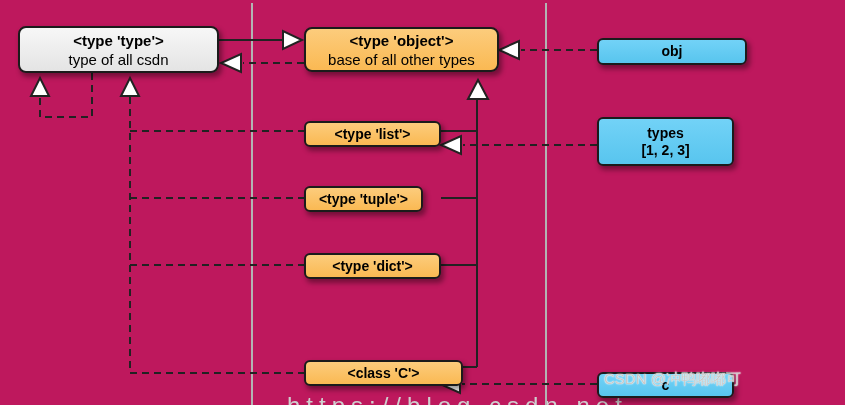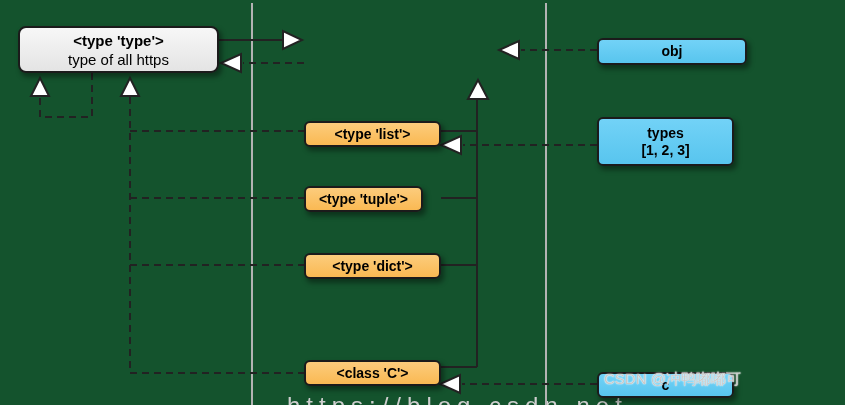--- a/index.html
+++ b/index.html
@@ -1,21 +1,21 @@
 <!DOCTYPE html>
 <html><head>
 <meta charset="utf-8">
 <style>
   html, body { margin: 0; padding: 0; background: #ffffff; }
   #stage {
     position: relative;
     width: 845px;
     height: 405px;
     overflow: hidden;
-    background: #14532d;
+    background: #be185d;
     font-family: "Liberation Sans", sans-serif;
   }
   #connectors {
     position: absolute;
     left: 0; top: 0;
     width: 845px; height: 405px;
     z-index: 1;
   }
   .node {
     position: absolute;
@@ -37,21 +37,21 @@
   .meta  { background: linear-gradient(180deg, #f7f7f7 0%, #e4e4e4 100%); }
   .klass { background: linear-gradient(180deg, #fccc7c 0%, #fab953 100%); }
   .inst  { background: linear-gradient(180deg, #72d2f7 0%, #58c5ee 100%); }
   .inst .subtitle { font-weight: bold; }
 
   #node-type   { left: 18px;  top: 26px;  width: 201px; height: 47px; }
   #node-object { left: 304px; top: 27px;  width: 195px; height: 45px; }
   #node-list   { left: 304px; top: 121px; width: 137px; height: 26px; justify-content: center; }
   #node-tuple  { left: 304px; top: 186px; width: 119px; height: 26px; }
   #node-dict   { left: 304px; top: 253px; width: 137px; height: 26px; }
-  #node-classc { left: 304px; top: 360px; width: 137px; height: 26px; }
+  #node-classc { left: 304px; top: 360px; width: 159px; height: 26px; }
   #node-obj    { left: 597px; top: 38px;  width: 150px; height: 27px; }
   #node-mylist { left: 597px; top: 117px; width: 137px; height: 49px; }
   #node-c      { left: 597px; top: 372px; width: 137px; height: 26px; }
 
   .wm-badge {
     position: absolute;
     left: 604px; top: 370px;
     z-index: 5;
     font-size: 15px;
     color: #c8c8c8;
@@ -107,23 +107,27 @@
 
     <line x1="597" y1="145" x2="463" y2="145" stroke="#222" stroke-width="2" stroke-dasharray="7 5"></line>
     <polygon points="461,136 461,154 441,145" fill="#fff" stroke="#222" stroke-width="2"></polygon>
 
     <line x1="597" y1="384" x2="462" y2="384" stroke="#222" stroke-width="2" stroke-dasharray="7 5"></line>
     <polygon points="460,375 460,393 440,384" fill="#fff" stroke="#222" stroke-width="2"></polygon>
   </svg>
 
   <div id="node-type" class="node node-big meta">
     <span class="title">&lt;type 'type'&gt;</span>
-    <span class="subtitle">type of all https</span>
+    <span class="subtitle">type of all csdn</span>
   </div>
 
+  <div id="node-object" class="node node-big klass">
+    <span class="title">&lt;type 'object'&gt;</span>
+    <span class="subtitle">base of all other types</span>
+  </div>
 
   <div id="node-list" class="node node-small klass">
     <span class="title">&lt;type 'list'&gt;</span>
   </div>
 
   <div id="node-tuple" class="node node-small klass">
     <span class="title">&lt;type 'tuple'&gt;</span>
   </div>
 
   <div id="node-dict" class="node node-small klass">

